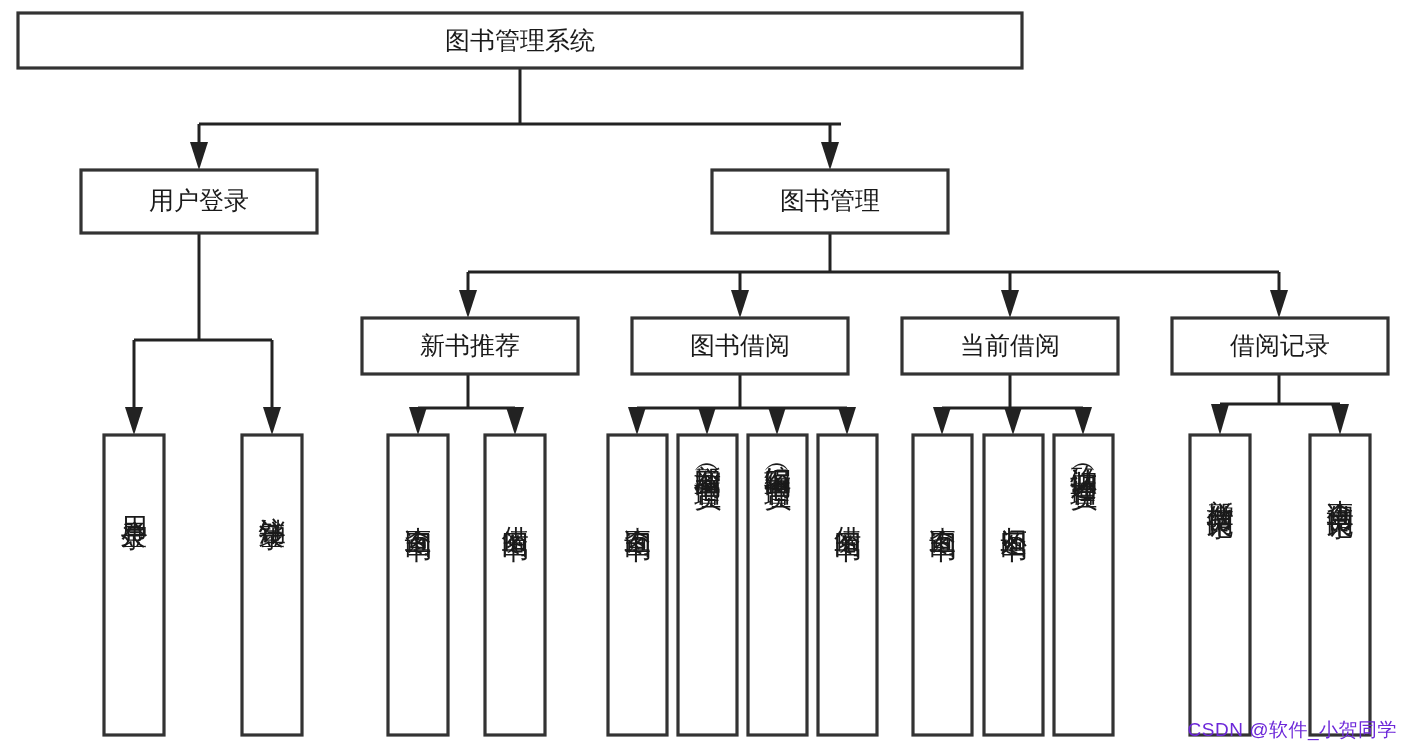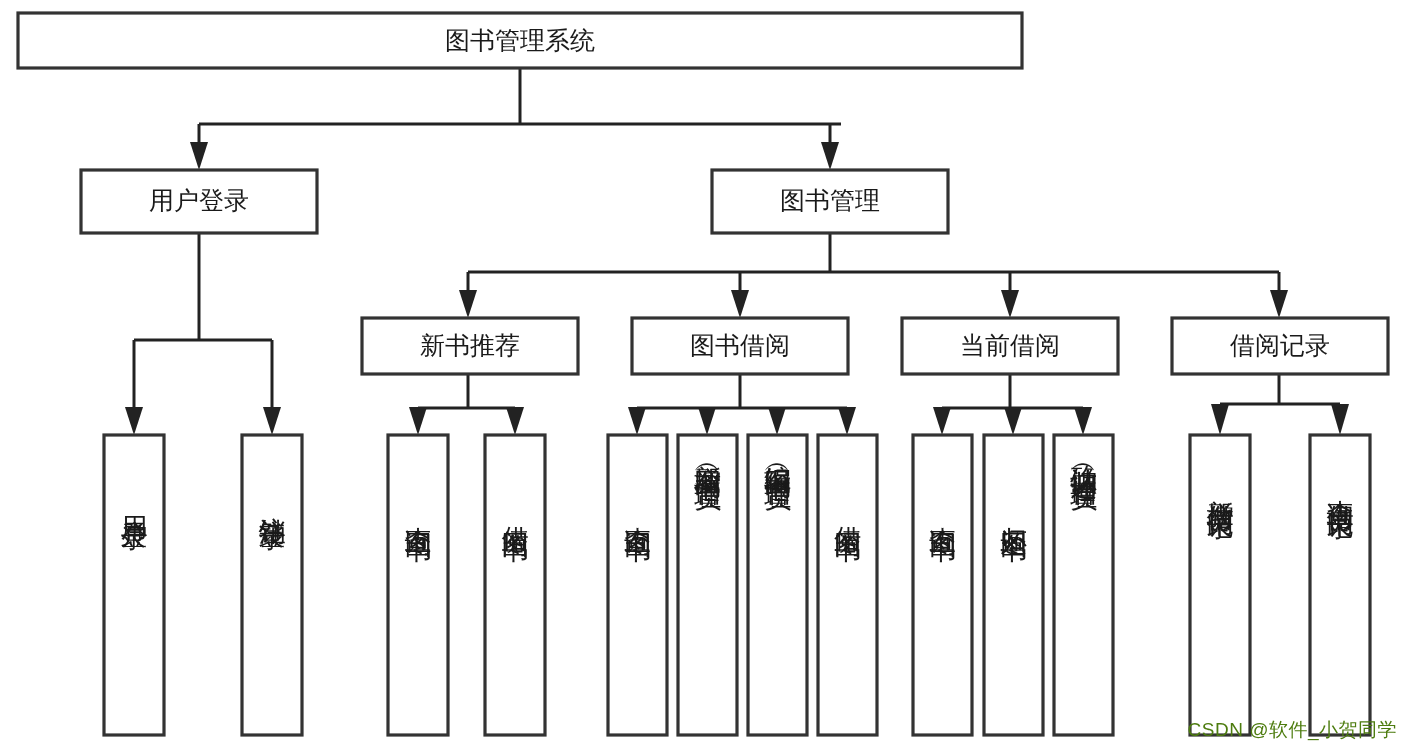--- a/index.html
+++ b/index.html
@@ -77,21 +77,21 @@
     letter-spacing: 3px;
     color: #1a1a1a;
     white-space: nowrap;
   }
   #watermark {
     position: absolute;
     right: 8px;
     bottom: 4px;
     font-family: "Liberation Sans", "DejaVu Sans", sans-serif;
     font-size: 19px;
-    color: #4d7c0f;
+    color: #6d28d9;
     letter-spacing: 0.5px;
     white-space: nowrap;
   }
 </style>
 </head>
 <body>
 
 <div id="diagram-root">
 
   <svg class="flow" viewBox="0 0 1405 747">

